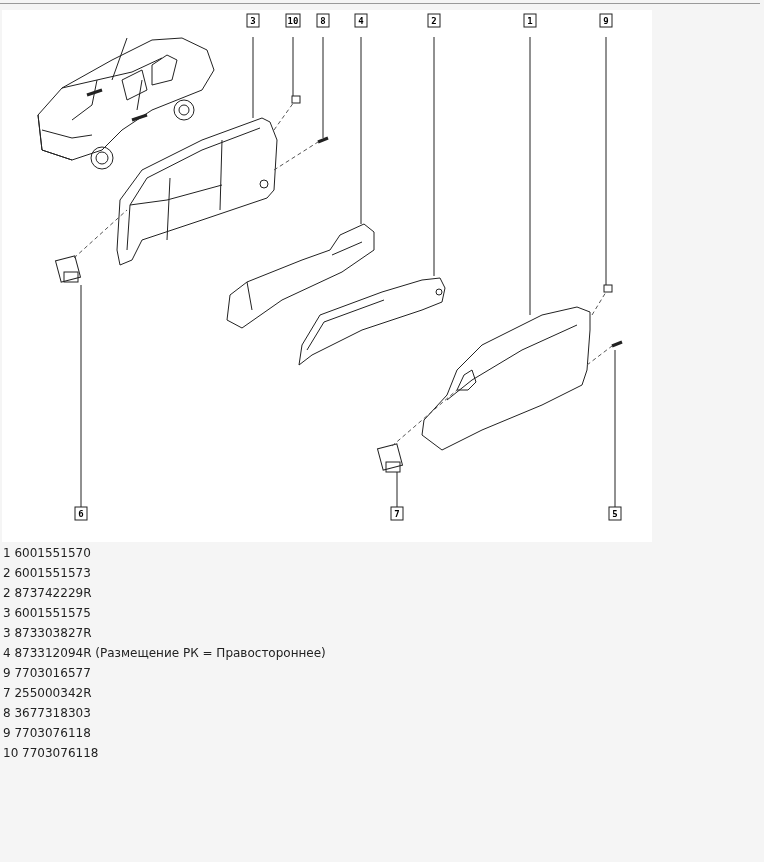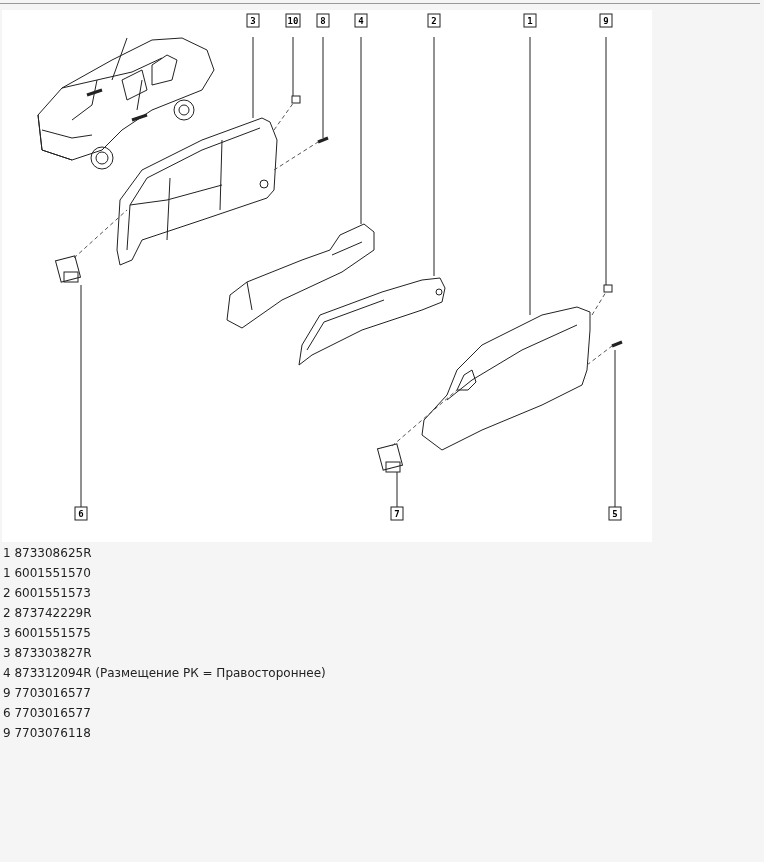--- a/index.html
+++ b/index.html
@@ -142,23 +142,24 @@
         </g>
       <g>
           <rect x="607" y="497" width="12" height="13" fill="#fff" stroke="#222"></rect>
           <text class="callout-text" x="613" y="507" text-anchor="middle">5</text>
         </g>
     </g>
   </svg>
 </div>
 
 <ul class="parts-list">
-  <li>1 873308625R</li>
   <li>1 6001551570</li>
   <li class="bold">2 6001551573</li>
   <li class="bold">2 873742229R</li>
   <li>3 6001551575</li>
   <li>3 873303827R</li>
   <li>4 873312094R (Размещение РК = Правостороннее)</li>
   <li>9 7703016577</li>
-  <li>6 7703016577</li>
+  <li>7 255000342R</li>
+  <li>8 3677318303</li>
   <li>9 7703076118</li>
+  <li>10 7703076118</li>
 </ul>
 
 </body></html>

